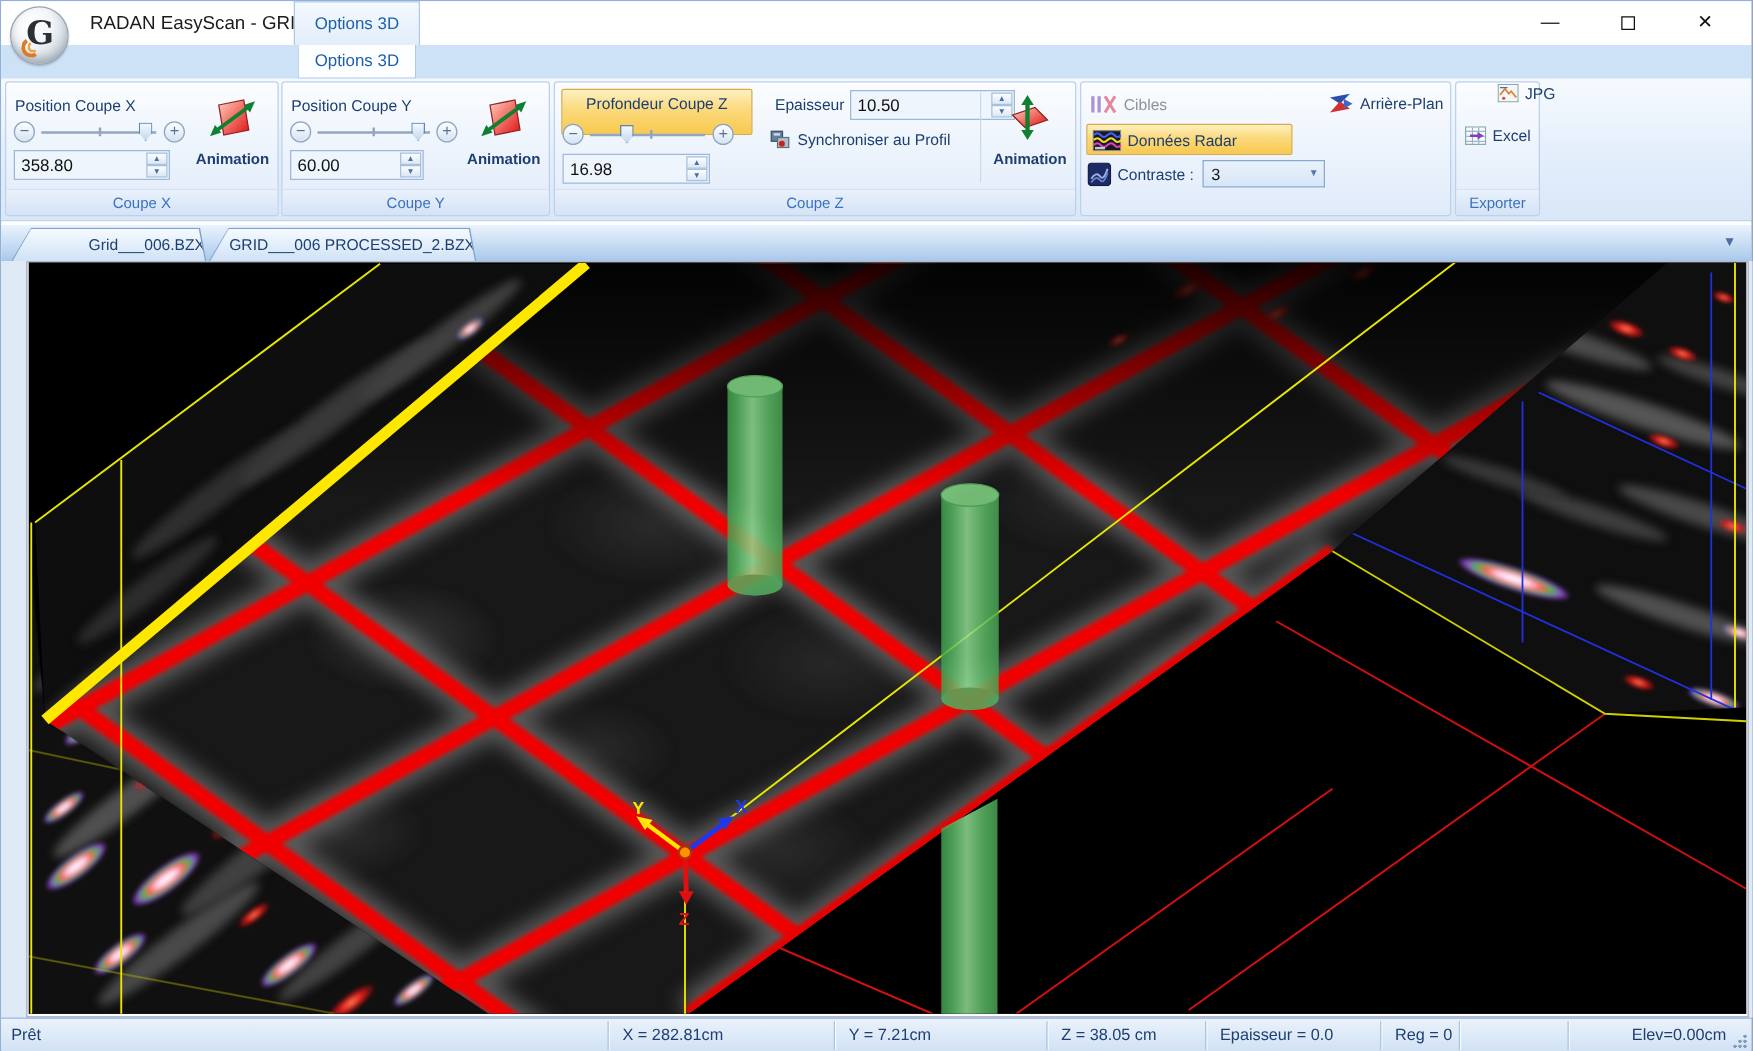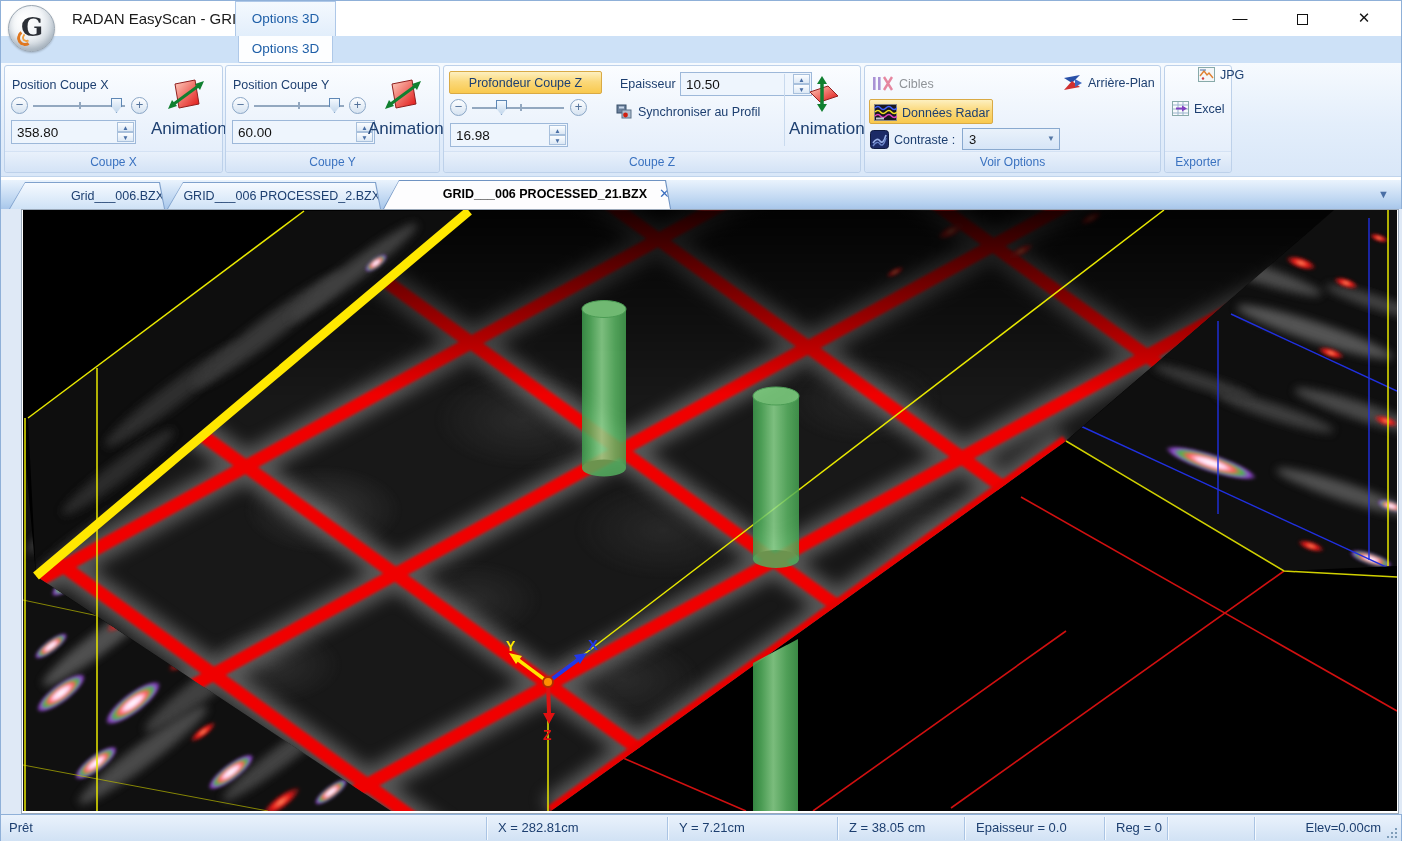--- a/index.html
+++ b/index.html
@@ -45,21 +45,21 @@
   .slider-track { position:absolute; height:2px; background:#93a8c0; }
   .slider-tick { position:absolute; width:1.5px; height:7px; background:#93a8c0; }
   .slider-thumb { position:absolute; width:11px; height:15px; background:linear-gradient(#f4f9fe,#c3d7ec);
     border:1px solid #5e87b5; clip-path:polygon(0 0,100% 0,100% 55%,50% 100%,0 55%); }
   .valuebox { position:absolute; height:24px; background:#eef5fd; border:1px solid #9db8d9; }
   .valuebox .val { position:absolute; left:5px; top:4px; font-size:13.5px; color:#111; }
   .spinner { position:absolute; right:1px; top:1px; width:17px; height:20px; }
   .spin-half { position:absolute; left:0; width:17px; height:10px; background:linear-gradient(#fbfdff,#dce8f5);
     border:1px solid #a8c0dc; font-size:6.5px; color:#4a6fa5; text-align:center; line-height:9px; }
   .anim-wrap { position:absolute; width:70px; text-align:center; }
-  .anim-wrap .albl { font-size:17px; color:#1d3f70; margin-top:3px; }
+  .anim-wrap .albl { font-size:12px; color:#1d3f70; margin-top:3px;font-weight:bold; }
   .toggle-orange { position:absolute; background:linear-gradient(#fdf0c0,#fbd97c 45%,#f9c94e);
     border:1px solid #d9aa45; border-radius:2px; color:#1d3f70; font-size:12.5px; }
   .vsep { position:absolute; top:8px; bottom:26px; width:1px; background:#c9daee; }
   .ribbon-item { position:absolute; display:flex; align-items:center; gap:5px; font-size:12.5px; color:#1d3f70; white-space:nowrap; }
   .dropdown { position:absolute; height:22px; background:linear-gradient(#eaf2fb,#d6e5f7); border:1px solid #89a9cf; font-size:13px; color:#111; }
   .dropdown .dval { position:absolute; left:6px; top:3px; }
   .dropdown .darr { position:absolute; right:4px; top:5px; font-size:8px; color:#5577a5; }
 
   
   .doctabs { position:absolute; left:0; top:177px; width:100%; height:31px;
@@ -150,41 +150,41 @@
       <div class="glabel">Coupe X</div>
     </div>
 
     <div class="rgroup" style="left:224px;width:215px;">
       <div class="ctl-label" style="left:7px;top:12px;">Position Coupe Y</div>
       <div class="circ-btn" style="left:6px;top:31px;">−</div>
       <div class="slider-track" style="left:28px;top:39px;width:90px;"></div>
       <div class="slider-tick" style="left:72px;top:36px;"></div>
       <div class="slider-thumb" style="left:103px;top:32px;"></div>
       <div class="circ-btn" style="left:123px;top:31px;">+</div>
-      <div class="valuebox" style="left:6px;top:54px;width:143px;">
+      <div class="valuebox" style="left:6px;top:54px;width:107px;">
         <span class="val">60.00</span>
         <span class="spinner">
           <span class="spin-half" style="top:0;">▲</span>
           <span class="spin-half" style="top:10px;">▼</span>
         </span>
       </div>
       <div class="anim-wrap" style="left:142px;top:12px;">
         <svg width="38" height="34" viewBox="0 0 38 34">
           <polygon points="8,6 28,2 32,26 12,30" fill="url(#redp)" stroke="#902020" stroke-width="1"></polygon>
           <line x1="4" y1="28" x2="34" y2="6" stroke="#108030" stroke-width="3"></line>
           <polygon points="37,3 28,6 33,12" fill="#108030"></polygon>
           <polygon points="1,31 10,28 5,22" fill="#108030"></polygon>
         </svg>
         <div class="albl">Animation</div>
       </div>
       <div class="glabel">Coupe Y</div>
     </div>
 
     <div class="rgroup" style="left:442px;width:418px;">
-      <div class="toggle-orange" style="left:5px;top:5px;width:153px;height:23px;text-align:center;line-height:22px;">Profondeur Coupe Z</div>
+      <div class="toggle-orange" style="left:5px;top:5px;width:153px;height:37px;text-align:center;line-height:22px;">Profondeur Coupe Z</div>
       <div class="circ-btn" style="left:6px;top:33px;">−</div>
       <div class="slider-track" style="left:28px;top:41px;width:92px;"></div>
       <div class="slider-tick" style="left:76px;top:38px;"></div>
       <div class="slider-thumb" style="left:52px;top:34px;"></div>
       <div class="circ-btn" style="left:126px;top:33px;">+</div>
       <div class="valuebox" style="left:6px;top:57px;width:118px;">
         <span class="val">16.98</span>
         <span class="spinner">
           <span class="spin-half" style="top:0;">▲</span>
           <span class="spin-half" style="top:10px;">▼</span>
@@ -230,21 +230,21 @@
         <span class="gray">Cibles</span>
       </div>
       <div class="ribbon-item" style="left:196px;top:8px;">
         <svg width="22" height="18" viewBox="0 0 22 18">
           <polygon points="3,4 19,1 11,9" fill="#2850a8"></polygon>
           <polygon points="3,16 19,13 11,7" fill="#d03030"></polygon>
           <polygon points="14,5 21,9 14,13" fill="#4068c0"></polygon>
         </svg>
         <span>Arrière-Plan</span>
       </div>
-      <div class="toggle-orange" style="left:4px;top:33px;width:124px;height:25px;">
+      <div class="toggle-orange" style="left:4px;top:33px;width:165px;height:25px;">
         <span class="ribbon-item" style="left:4px;top:4px;">
           <svg width="23" height="17" viewBox="0 0 23 17">
             <rect x="0.5" y="0.5" width="22" height="16" fill="#181820" stroke="#888"></rect>
             <path d="M1 4 q3 -3 5.5 0 t5.5 0 t5.5 0 t5.5 0" stroke="#4060ff" stroke-width="1.6" fill="none"></path>
             <path d="M1 8 q3 -3 5.5 0 t5.5 0 t5.5 0 t5.5 0" stroke="#f0e020" stroke-width="1.6" fill="none"></path>
             <path d="M1 12 q3 -3 5.5 0 t5.5 0 t5.5 0 t5.5 0" stroke="#e040c0" stroke-width="1.6" fill="none"></path>
             <rect x="2" y="13.5" width="8" height="2" fill="#c0c8d0"></rect>
           </svg>
           <span>Données Radar</span>
         </span>
@@ -254,21 +254,20 @@
           <rect x="0.5" y="0.5" width="18" height="18" rx="3" fill="#1c2a66" stroke="#101a40"></rect>
           <path d="M3 13 q4 -6 7 -2 t6 -6" stroke="#9ab0e8" stroke-width="1.6" fill="none"></path>
           <path d="M3 16 q4 -6 7 -2 t6 -6" stroke="#6a84c8" stroke-width="1.4" fill="none"></path>
         </svg>
         <span>Contraste :</span>
       </div>
       <div class="dropdown" style="left:97px;top:62px;width:98px;">
         <span class="dval">3</span>
         <span class="darr">▼</span>
       </div>
-      <div class="glabel">Voir Options</div>
     </div>
 
     <div class="rgroup" style="left:1163px;width:68px;">
       <div class="ribbon-item" style="left:7px;top:1px;padding-left:26px;">
         <svg width="17" height="15" viewBox="0 0 17 15">
           <rect x="0.5" y="0.5" width="16" height="14" fill="#f4f6f8" stroke="#8aa"></rect>
           <path d="M2 9 l4 -5 l3 4 l2 -2 l4 5" stroke="#e08030" stroke-width="1.4" fill="none"></path>
           <circle cx="5" cy="11.5" r="1.2" fill="#d04040"></circle>
           <path d="M2 3 h6" stroke="#4a6fa5" stroke-width="1"></path>
         </svg>
@@ -286,23 +285,20 @@
       <div class="glabel">Exporter</div>
     </div>
   </div>
 
   <div class="doctabs">
     <div class="dtab" style="left:8px;width:156px;">
       <div class="inner">Grid___006.BZX</div>
     </div>
     <div class="dtab" style="left:166px;width:214px;">
       <div class="inner">GRID___006 PROCESSED_2.BZX</div>
-    </div>
-    <div class="dtab active" style="left:382px;width:288px;">
-      <div class="inner"><span>GRID___006 PROCESSED_21.BZX</span><span class="x">✕</span></div>
     </div>
     <div class="tabbar-dd">▼</div>
   </div>
 
   <div class="viewport">
     <div class="canvas-frame">
       <div class="canvas">
       <svg width="1374" height="601" viewBox="0 0 1374 601">
         <defs>
           <filter id="b8" x="-40%" y="-40%" width="180%" height="180%">

